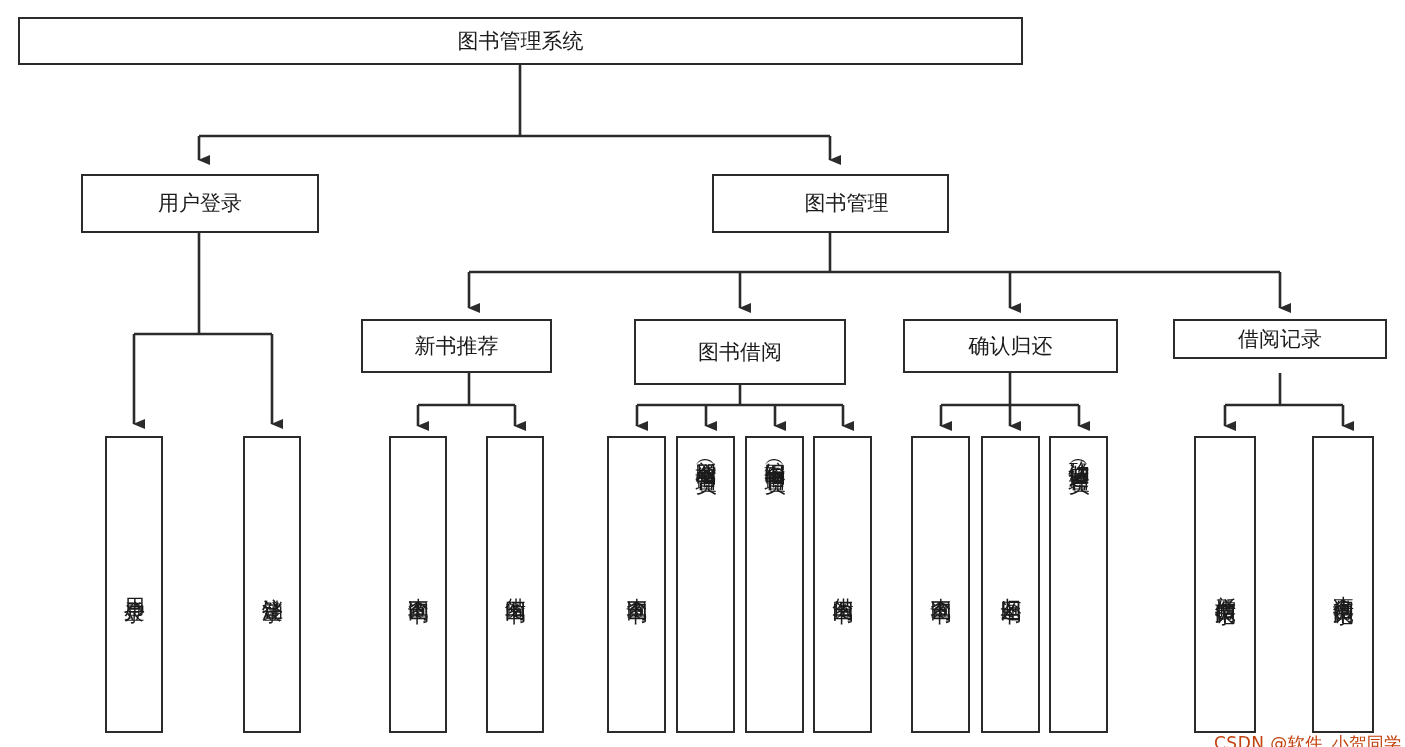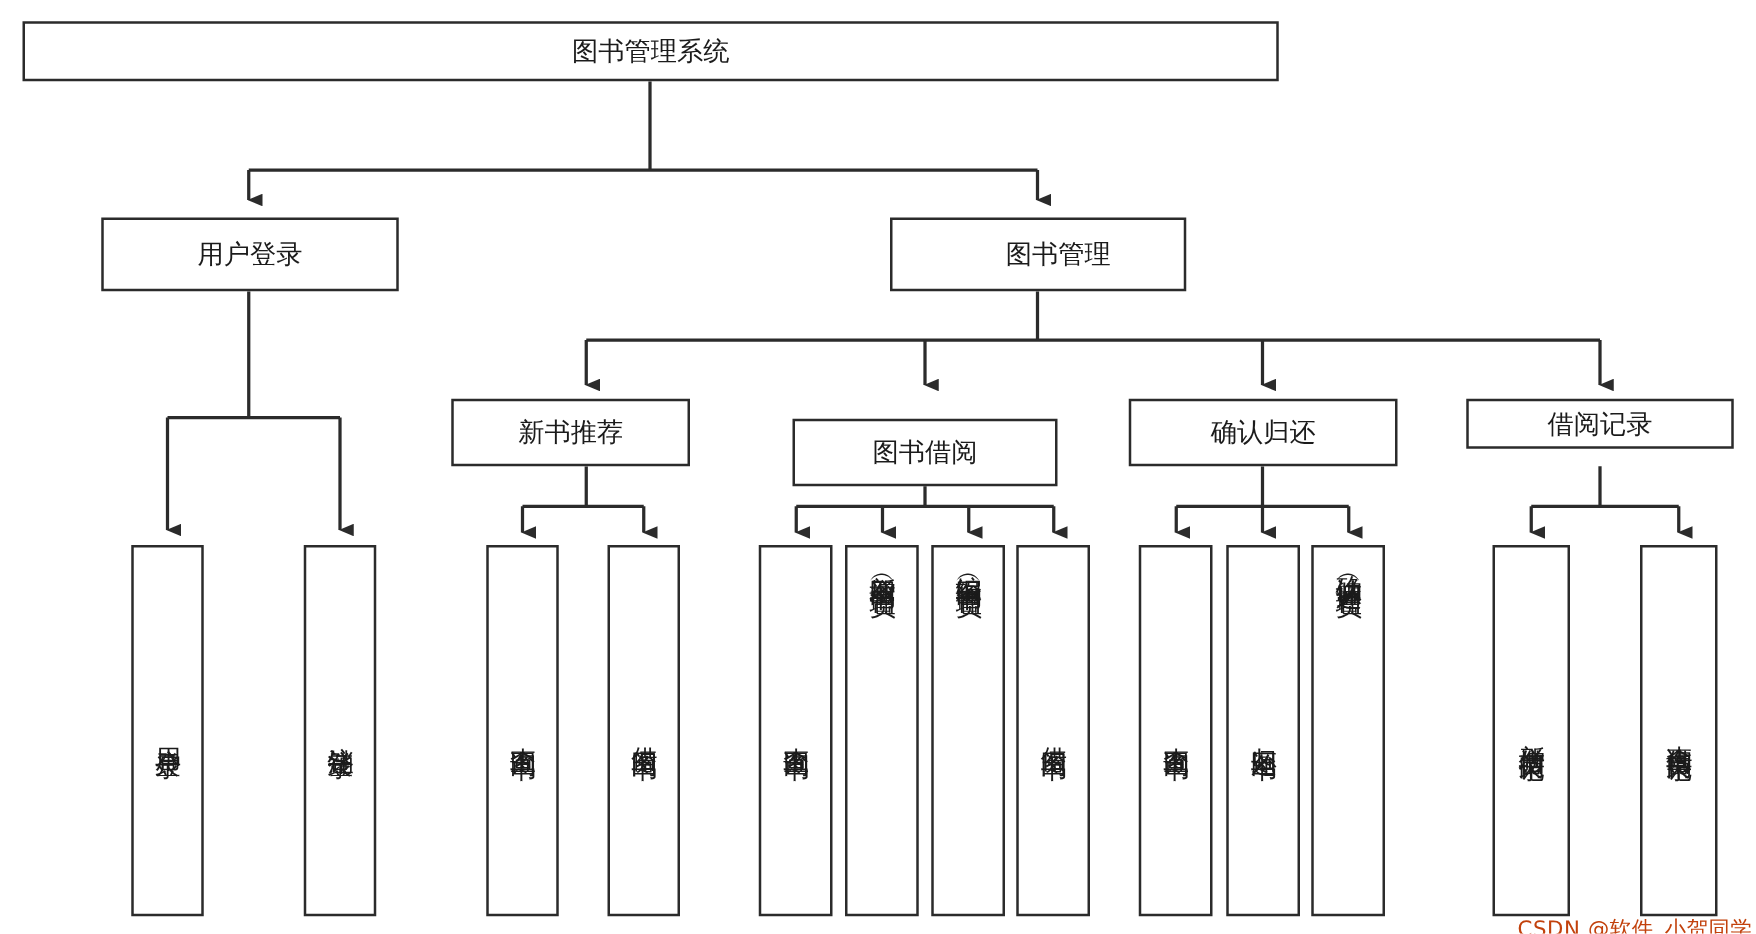--- a/index.html
+++ b/index.html
@@ -159,21 +159,21 @@
   <div class="node horiz" style="left:81px; top:174px; width:238px; height:59px;">
     <span class="node-label">用户登录</span>
   </div>
   <div class="node horiz" style="left:712px; top:174px; width:237px; height:59px;padding-left:32px;">
     <span class="node-label">图书管理</span>
   </div>
 
   <div class="node horiz" style="left:361px; top:319px; width:191px; height:54px;">
     <span class="node-label">新书推荐</span>
   </div>
-  <div class="node horiz" style="left:634px; top:319px; width:212px; height:54px;margin-top:16px;">
+  <div class="node horiz" style="left:634px; top:319px; width:212px; height:66px;">
     <span class="node-label">图书借阅</span>
   </div>
   <div class="node horiz" style="left:903px; top:319px; width:215px; height:54px;">
     <span class="node-label">确认归还</span>
   </div>
   <div class="node horiz" style="left:1173px; top:319px; width:214px; height:40px;">
     <span class="node-label">借阅记录</span>
   </div>
 
   <div class="node vert mid" style="left:105px; top:436px; width:58px; height:297px;">

